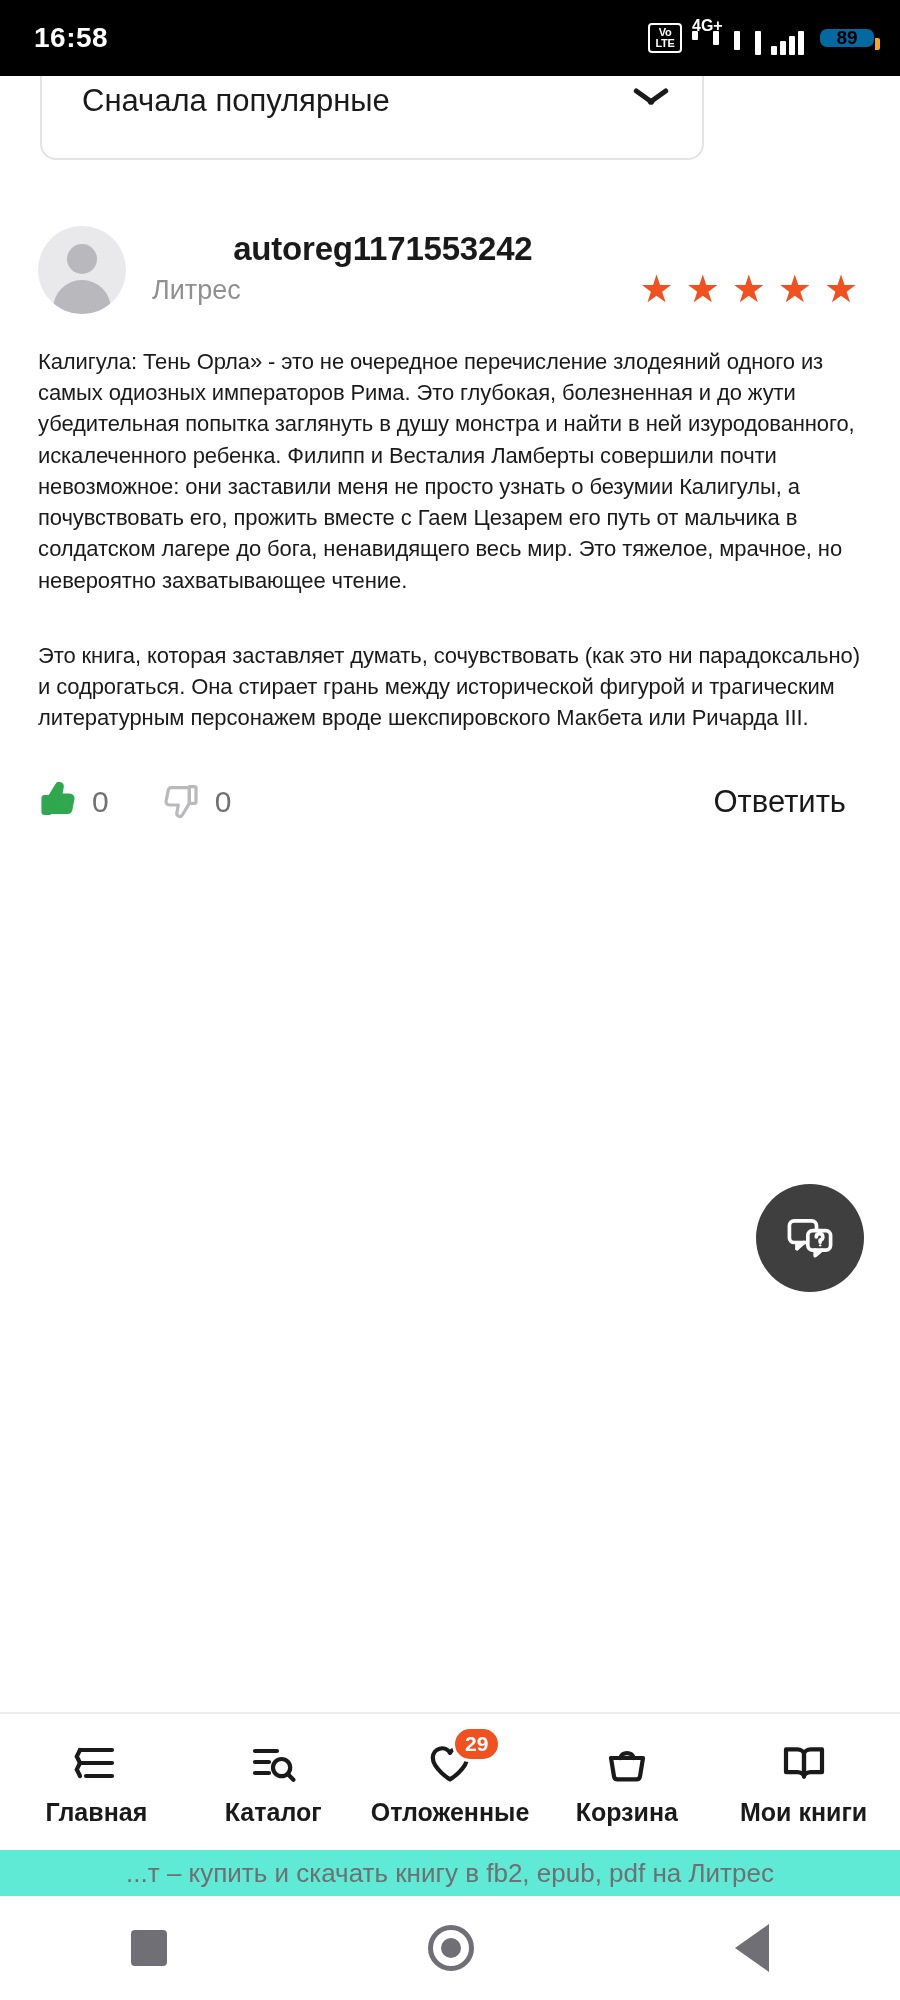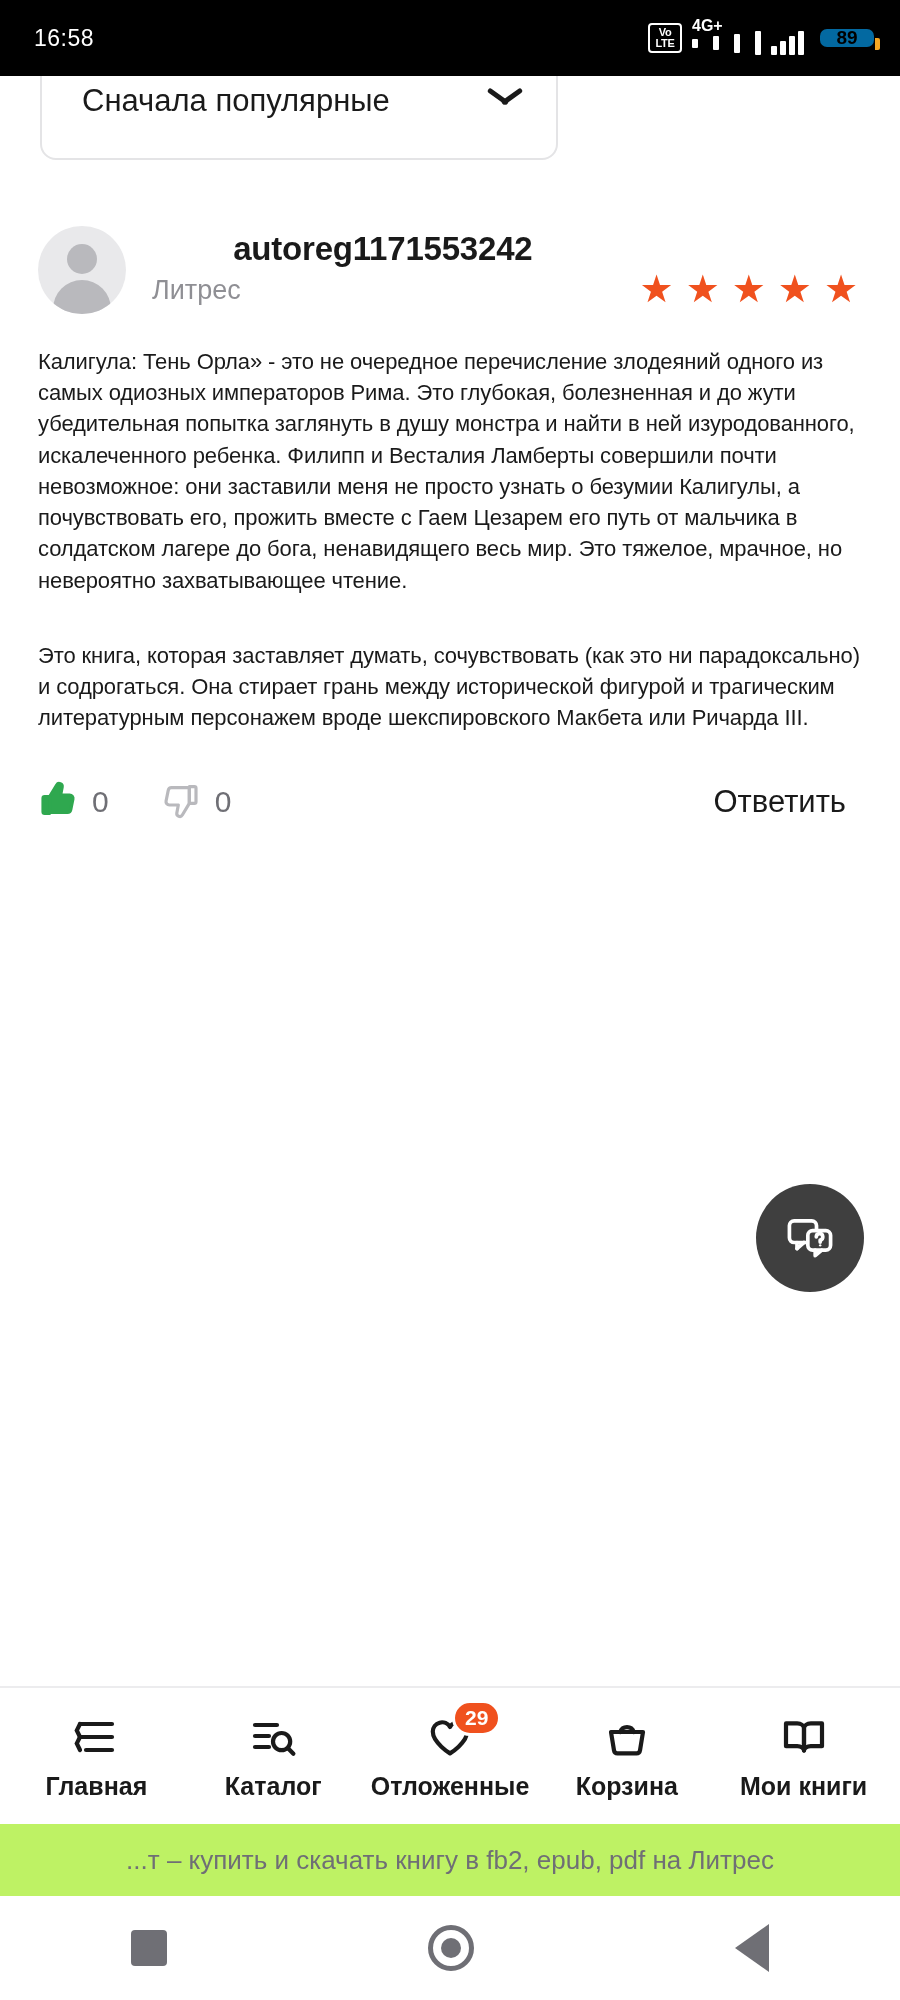--- a/index.html
+++ b/index.html
@@ -25,23 +25,23 @@
     height: 76px;
     background: #000000;
     color: #ffffff;
     display: flex;
     align-items: center;
     justify-content: space-between;
     padding: 0 26px 0 34px;
     flex: 0 0 auto;
   }
   .status-time {
-    font-size: 23px;
+    font-size: 28px;
     letter-spacing: 0.5px;
-    font-weight: 400;
+    font-weight: 700;
   }
   .status-right {
     display: flex;
     align-items: center;
     gap: 10px;
   }
   .volte-badge {
     display: flex;
     flex-direction: column;
     justify-content: center;
@@ -49,21 +49,21 @@
     border: 2px solid #ffffff;
     border-radius: 4px;
     width: 34px;
     height: 30px;
     line-height: 1;
   }
   .volte-badge span { font-size: 11px; font-weight: 700; letter-spacing: -0.3px;}
   .net-wrap {
     position: relative;
     display: flex;
-    align-items: center;
+    align-items: flex-start;
     gap: 15px;
     height: 34px;
     padding-top: 10px;
   }
   .net-label {
     position: absolute;
     top: -4px;
     left: 0px;
     font-size: 16px;
     font-weight: 700;
@@ -104,21 +104,21 @@
     flex: 1 1 auto;
     position: relative;
     background: #ffffff;
     overflow: hidden;
   }
 
   .sort-select {
     position: absolute;
     top: -34px;
     left: 40px;
-    width: 518px;
+    width: 664px;
     height: 118px;
     border: 2px solid #e4e4e6;
     border-radius: 16px;
     background: #ffffff;
     display: flex;
     align-items: center;
     justify-content: space-between;
     padding: 0 34px 0 40px;
   }
   .sort-select .label {
@@ -288,22 +288,22 @@
     display: flex;
     align-items: center;
     justify-content: center;
     padding: 0 10px;
     border: 3px solid #ffffff;
   }
 
   
   .url-bar {
     flex: 0 0 auto;
-    height: 72px;
-    background: #bef264;
+    height: 46px;
+    background: #5eead4;
     display: flex;
     align-items: center;
     justify-content: center;
   }
   .url-text {
     font-size: 26px;
     color: #6f6f75;
   }
 
   

